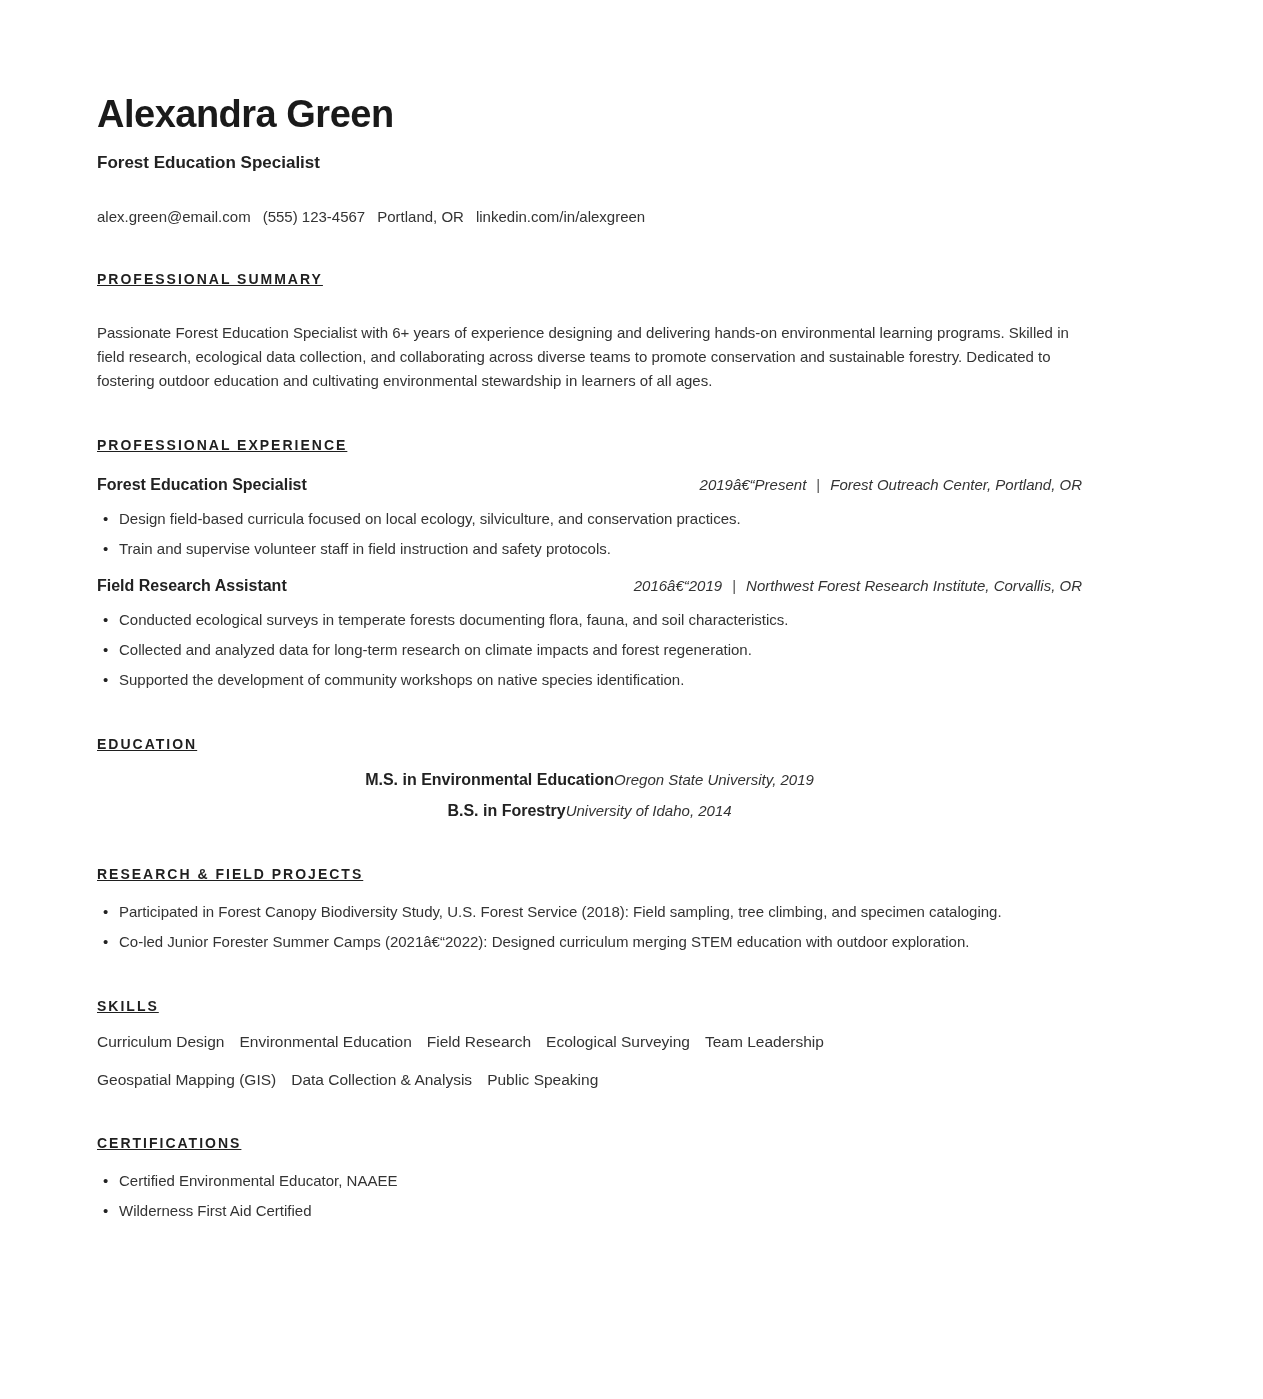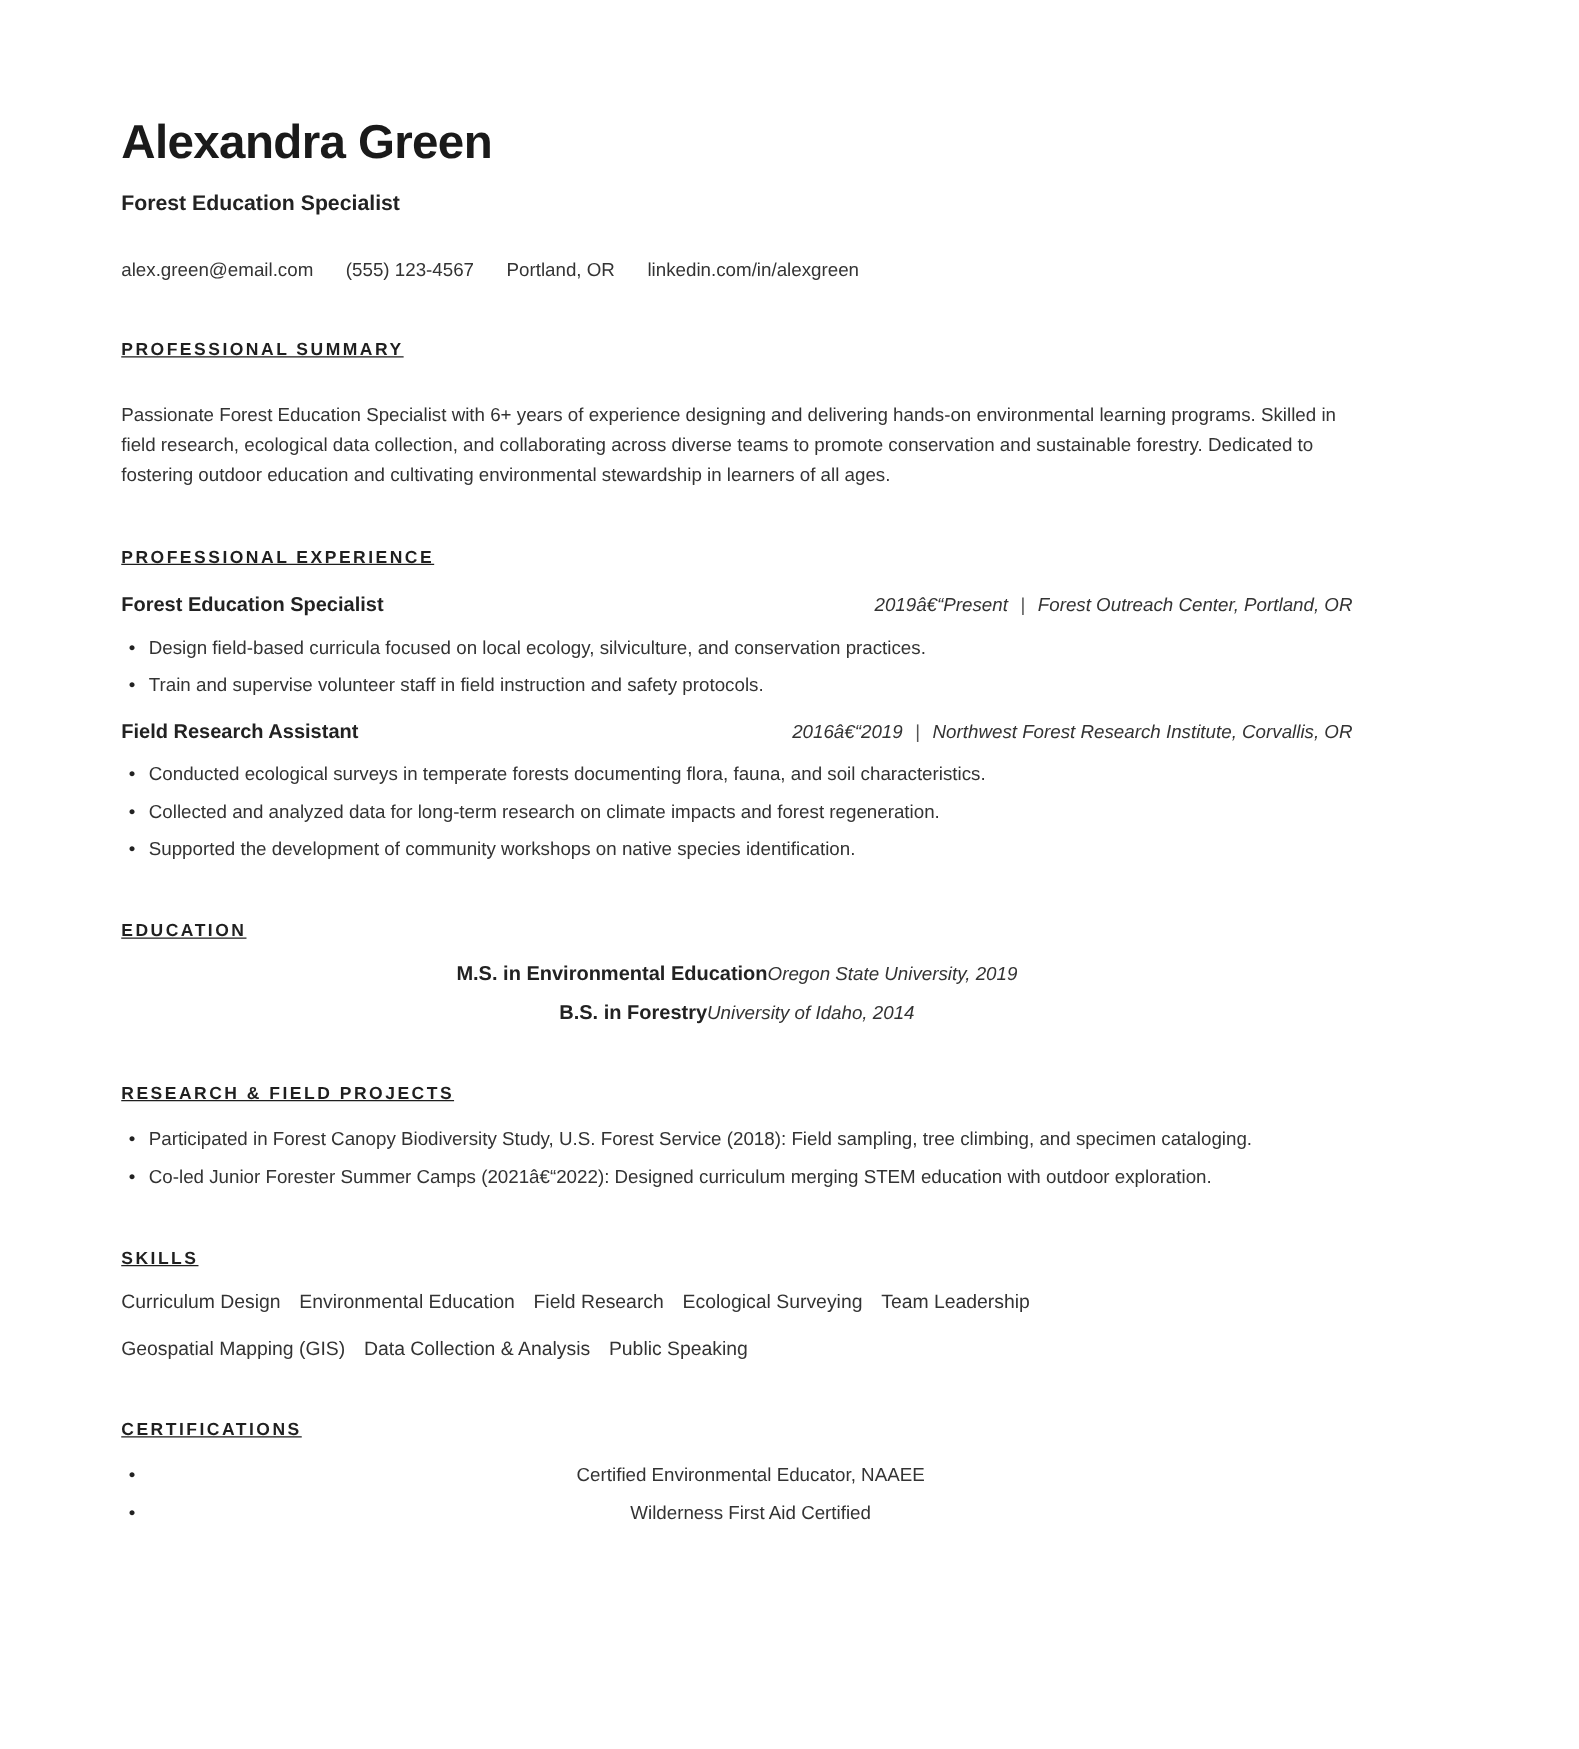--- a/index.html
+++ b/index.html
@@ -30,21 +30,21 @@
   }
   .role {
     font-size: 17px;
     font-weight: 700;
     color: #222222;
     line-height: 22px;
     margin-top: 16px;
   }
   .contacts {
     display: flex;
-    gap: 26px;
+    gap: 12px;
     font-size: 15px;
     line-height: 20px;
     margin-top: 33px;
     color: #333333;
   }
 
   
   .section-heading {
     font-size: 14px;
     font-weight: 700;
@@ -213,18 +213,18 @@
     <span>Ecological Surveying</span>
     <span>Team Leadership</span>
   </div>
   <div class="skills-row">
     <span>Geospatial Mapping (GIS)</span>
     <span>Data Collection &amp; Analysis</span>
     <span>Public Speaking</span>
   </div>
 
   <div class="section-heading">CERTIFICATIONS</div>
-  <ul class="bullets" style="margin-top:17px;text-align:center;">
+  <ul class="bullets" style="margin-top:17px;">
     <li>Certified Environmental Educator, NAAEE</li>
     <li>Wilderness First Aid Certified</li>
   </ul>
 
 </div>
 
 </body></html>

